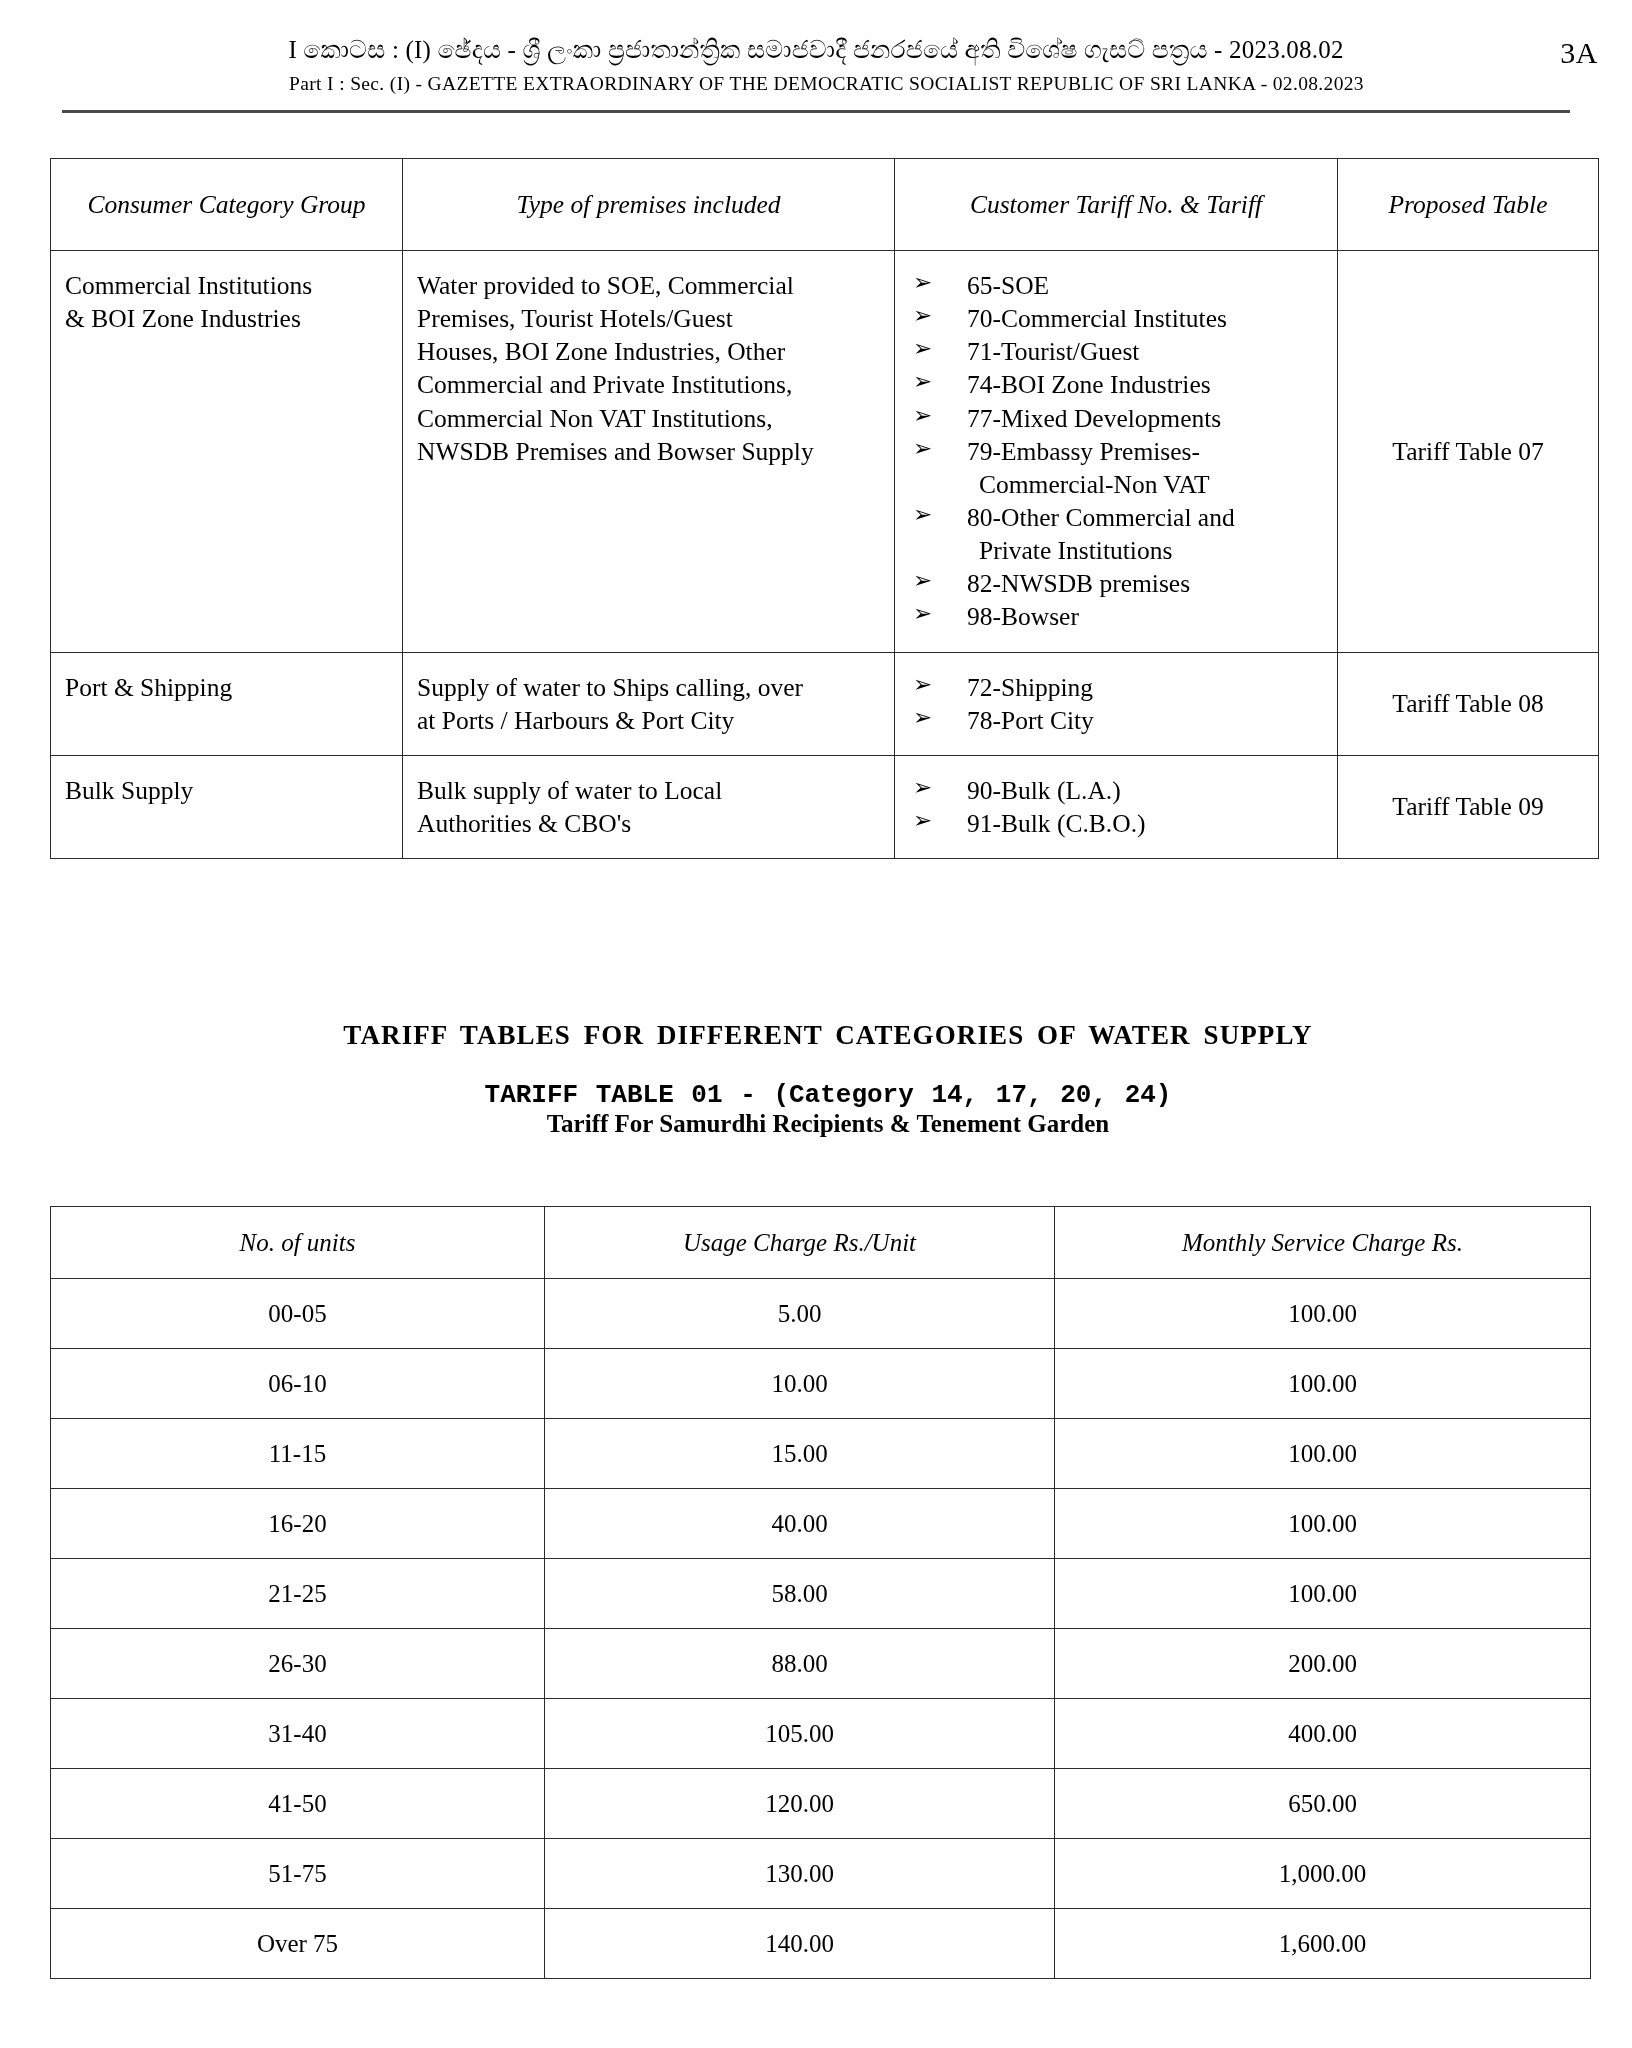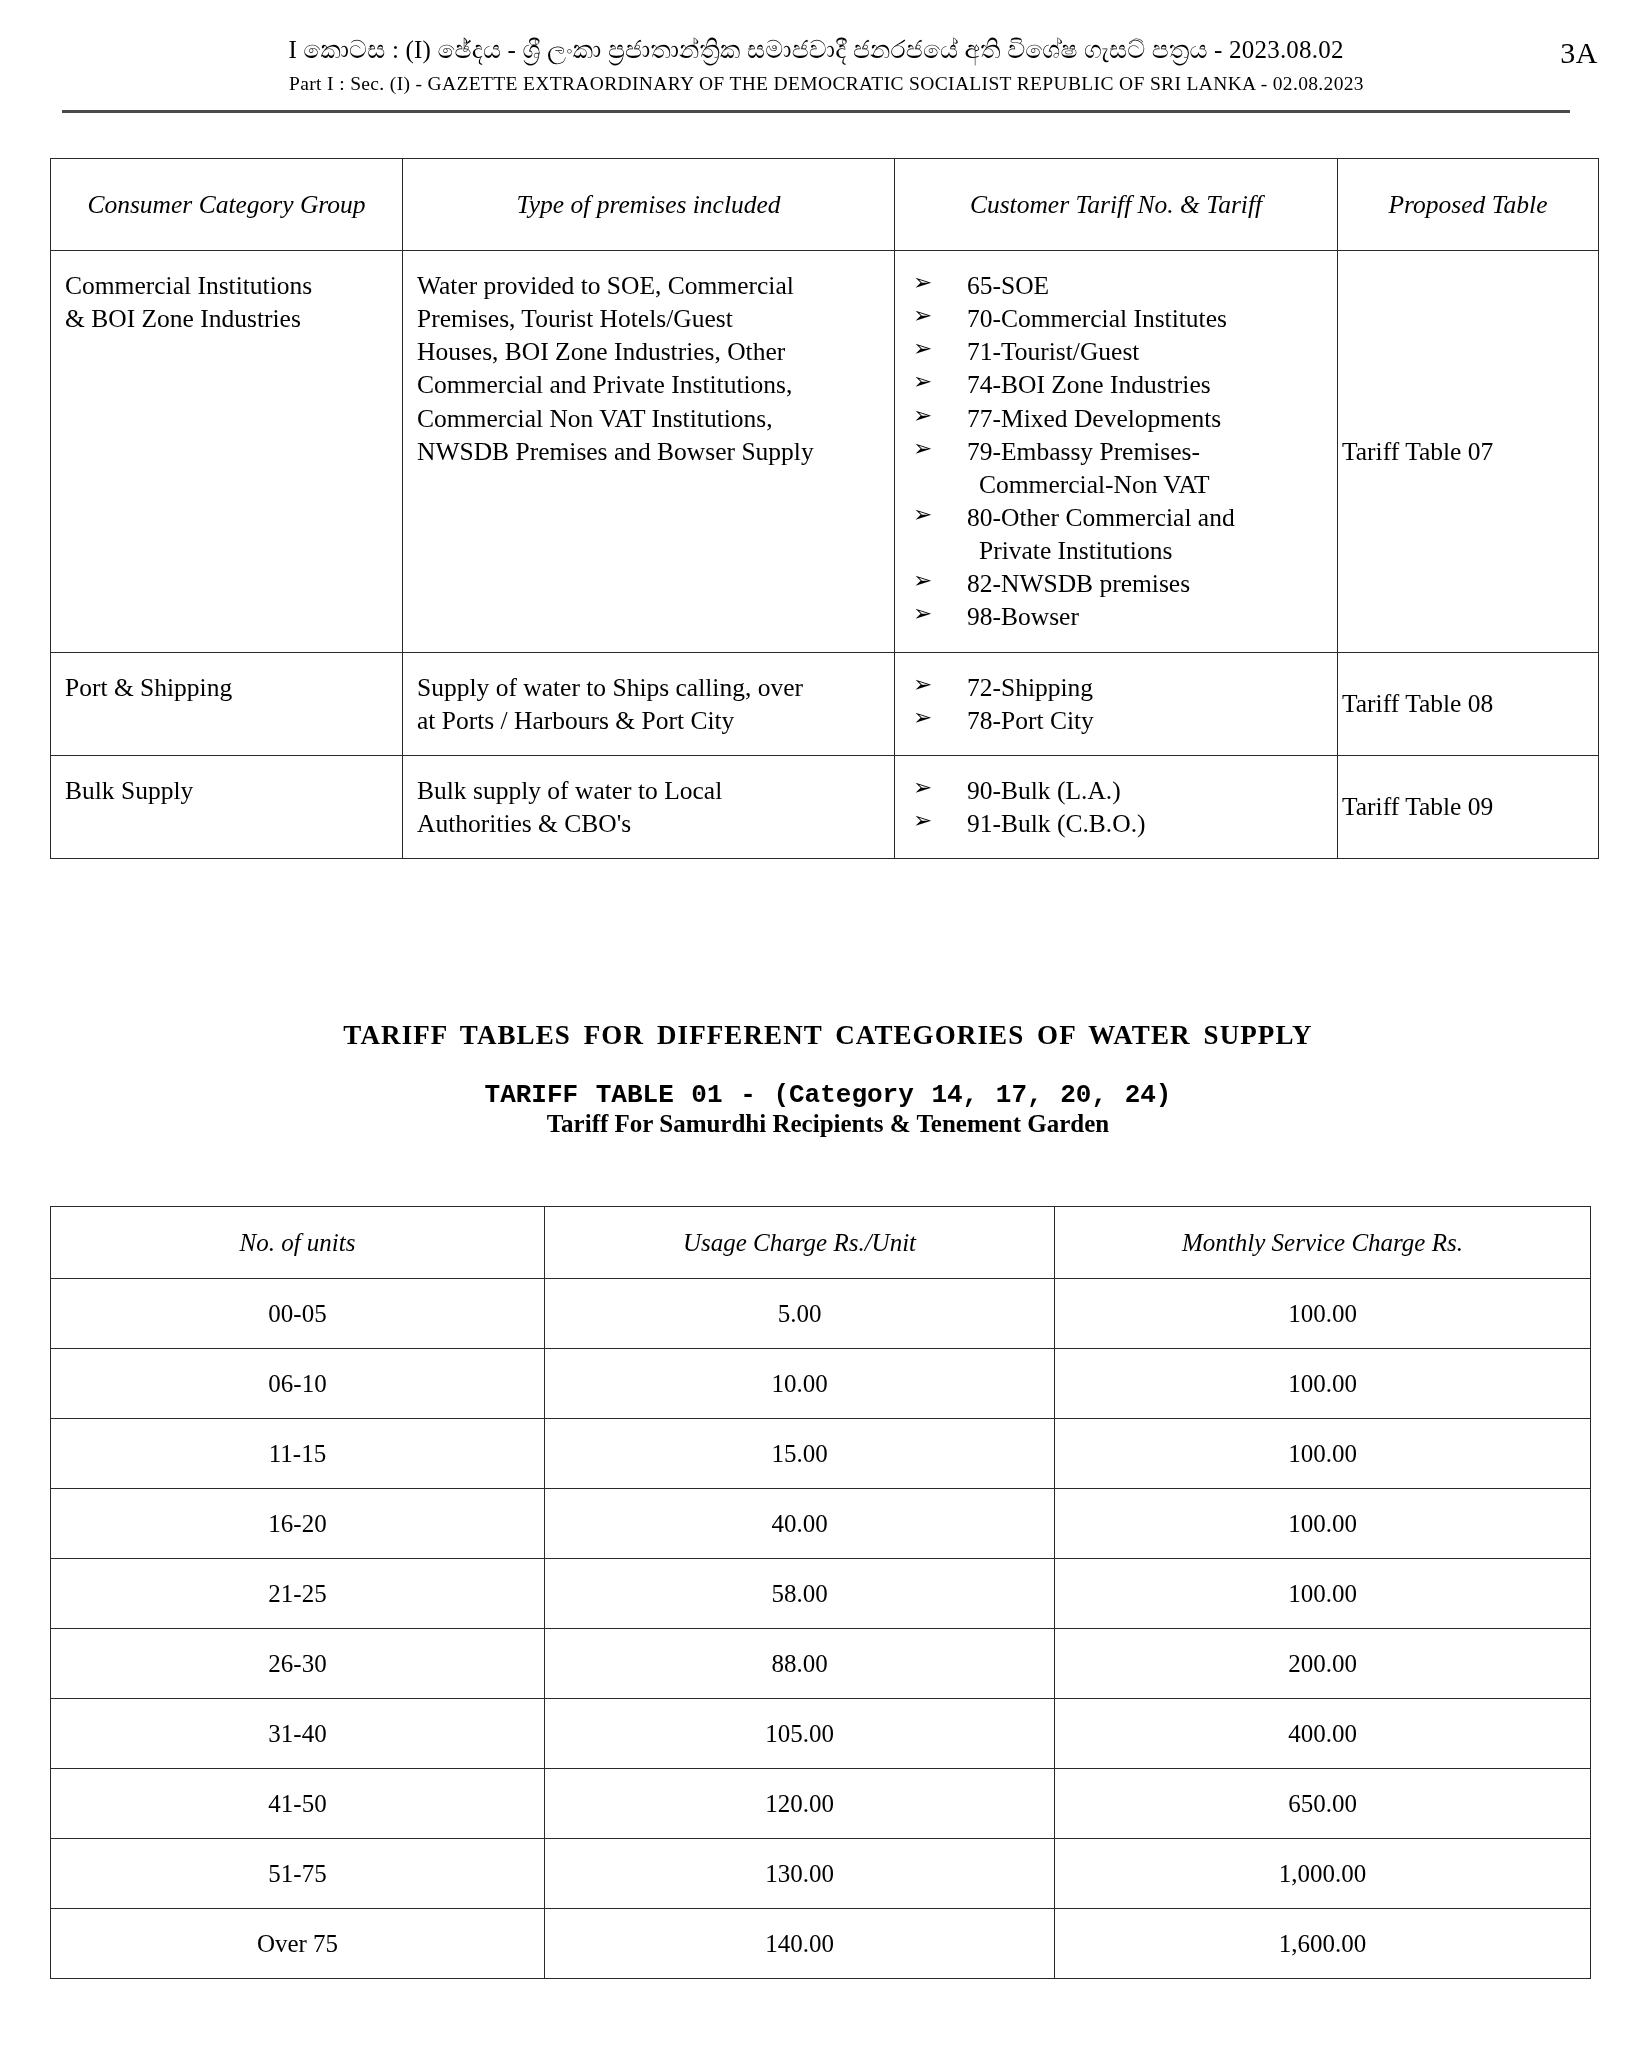--- a/index.html
+++ b/index.html
@@ -85,21 +85,21 @@
     font-size: 25.5px;
     padding: 0 6px;
   }
   #category-table tbody td {
     font-size: 25.5px;
     line-height: 1.3;
     padding: 18px 12px 18px 14px;
   }
   #category-table tbody td.proposed {
     vertical-align: middle;
-    text-align: left;
+    text-align: center;
     padding: 0 4px;
   }
   .cellline { display: block; white-space: nowrap; }
 
   ul.tarifflist {
     list-style: none;
     margin: 0;
     padding: 0;
   }
   ul.tarifflist > li {

